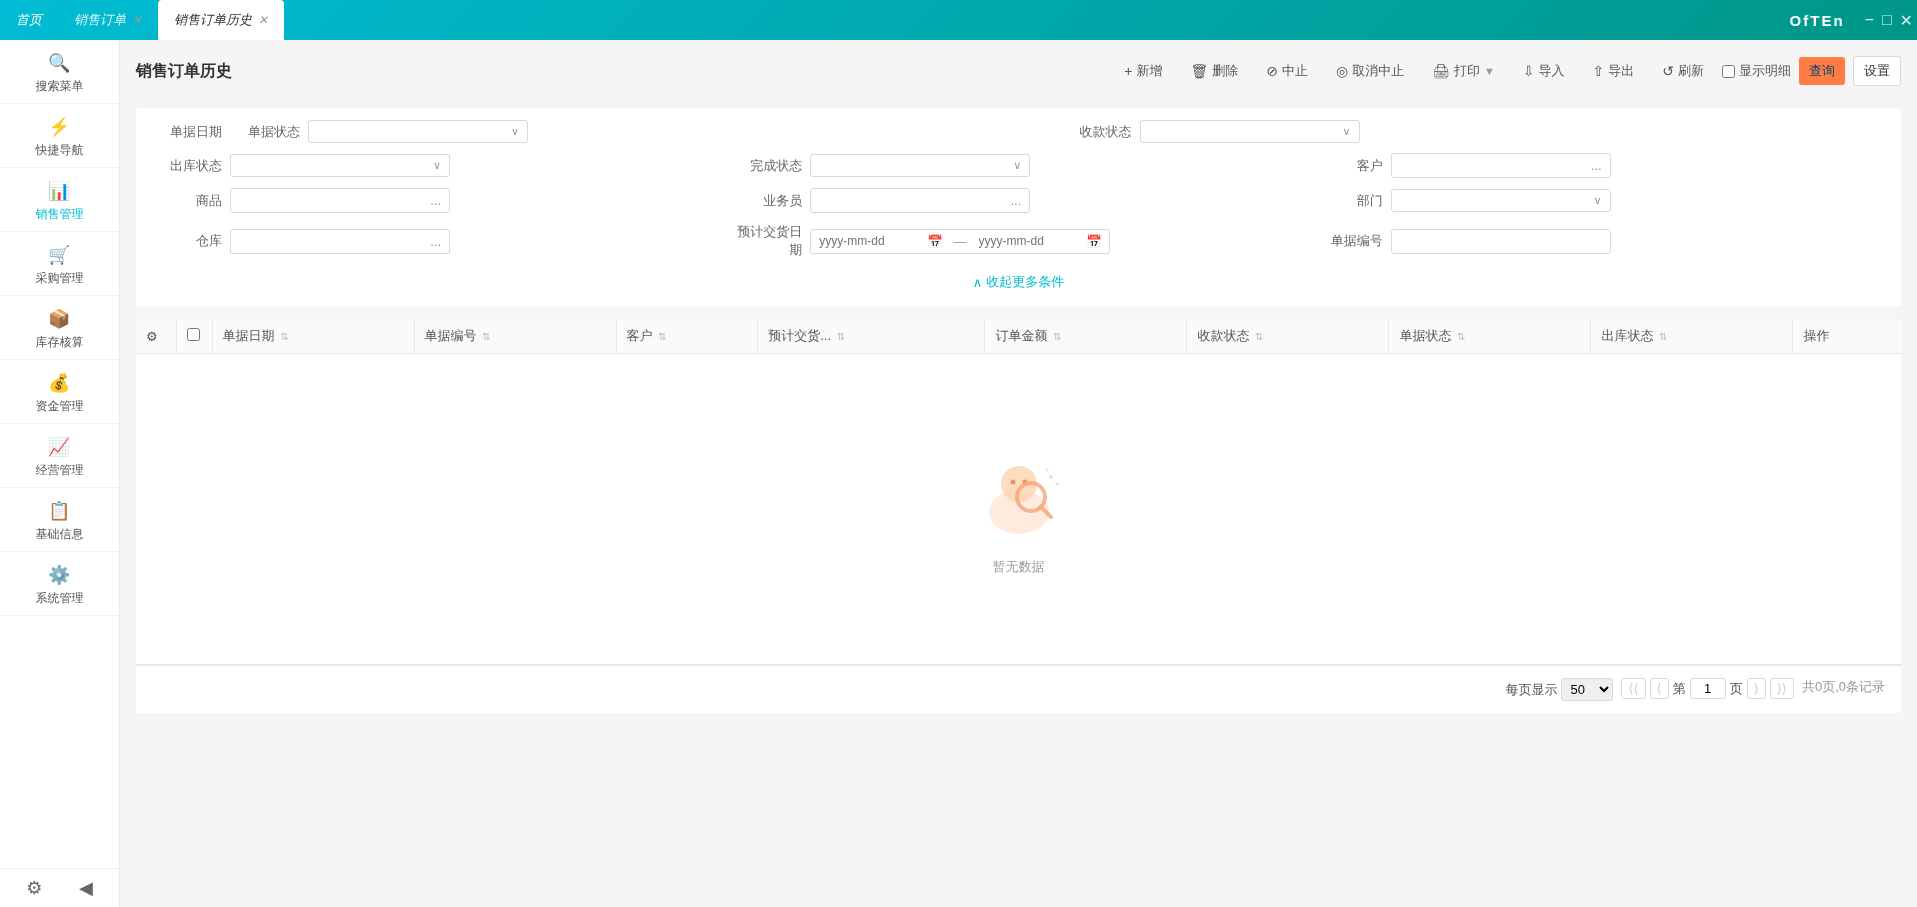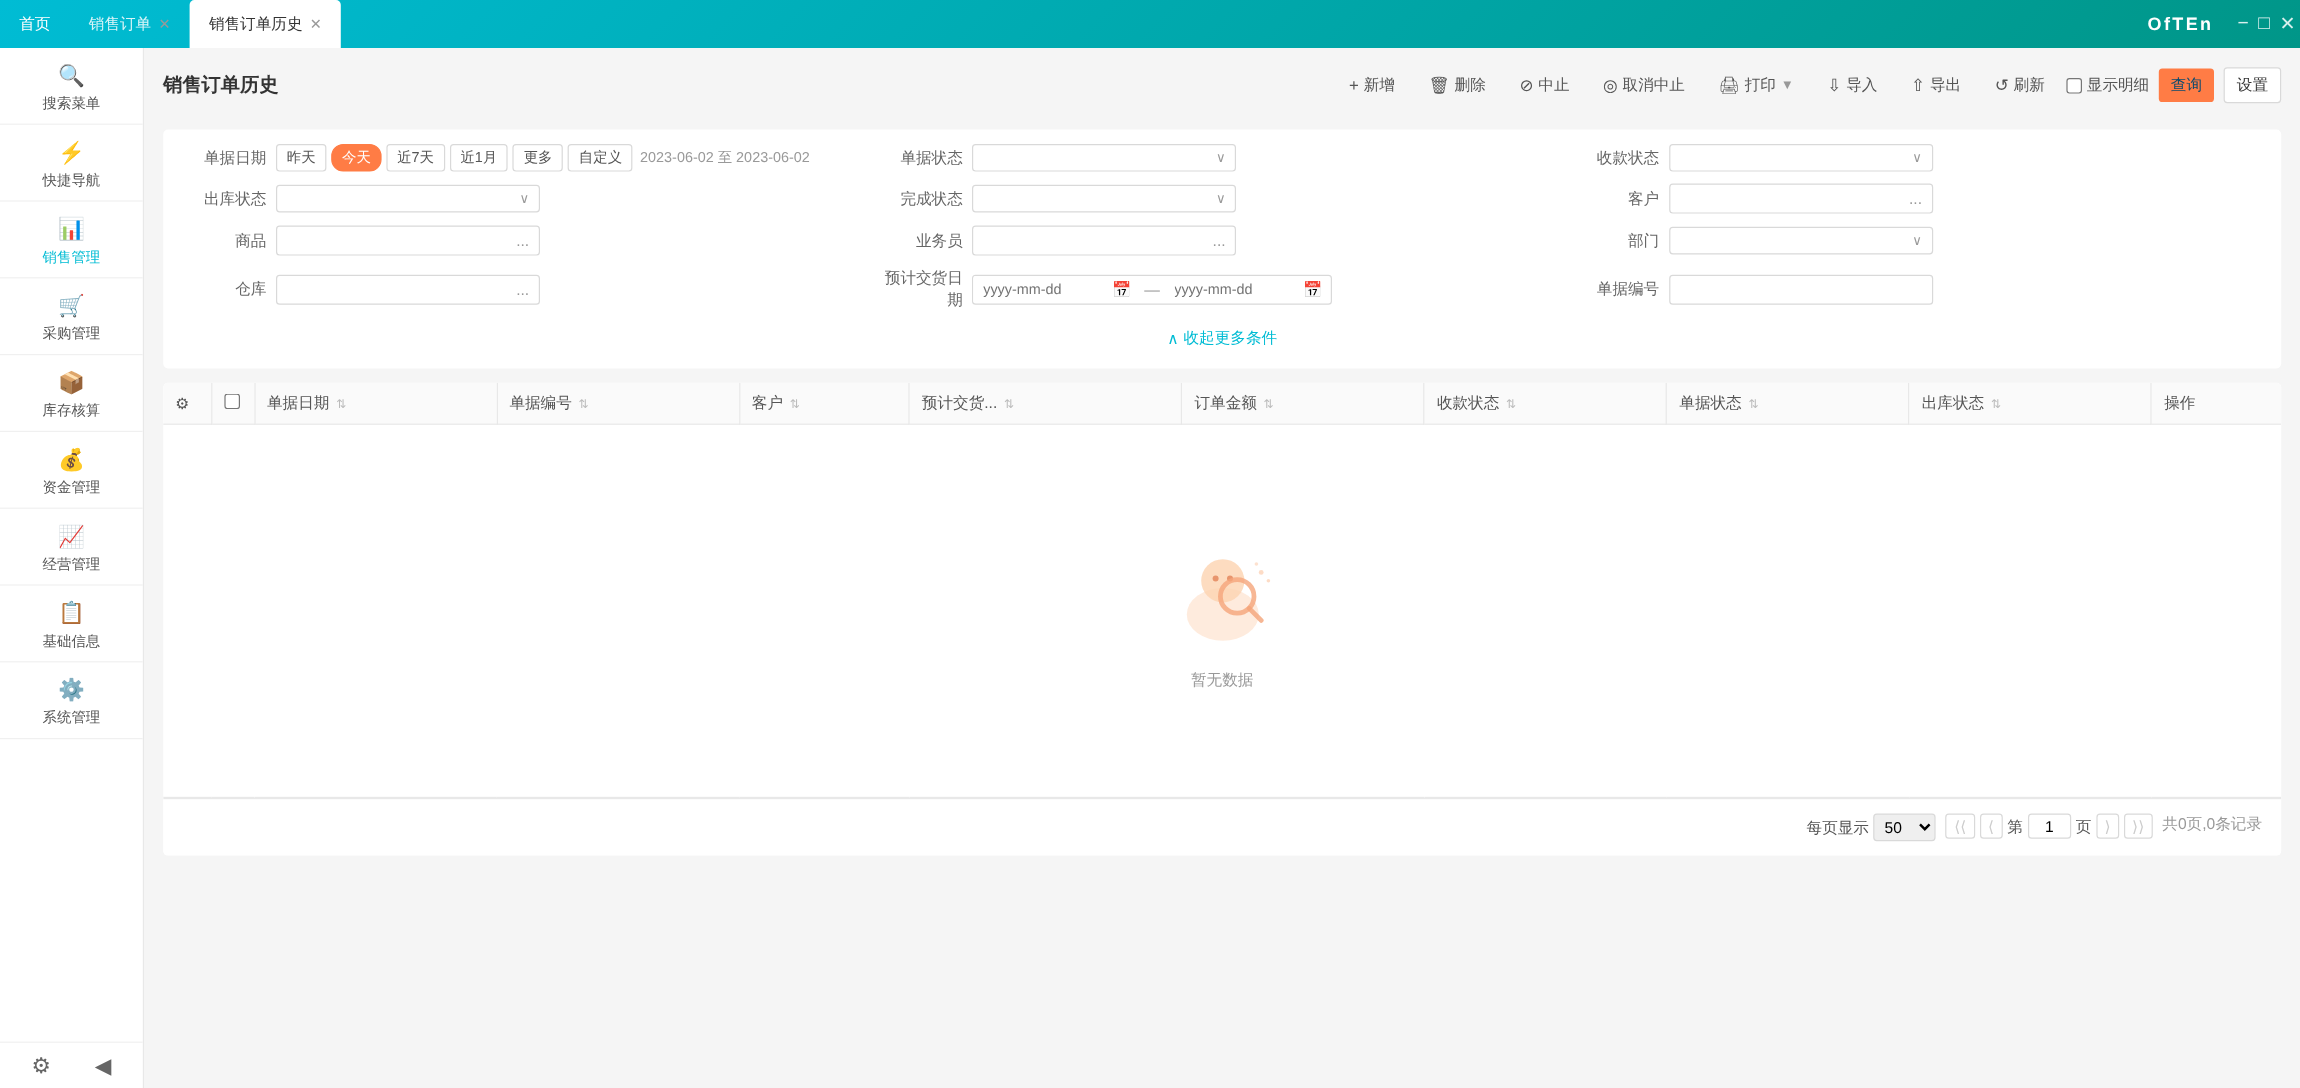--- a/index.html
+++ b/index.html
@@ -12,20 +12,21 @@
       display: flex;
       align-items: center;
       padding: 0 0 0 0;
       position: relative;
     }
     .top-bar-tabs {
       display: flex;
       align-items: flex-end;
       height: 100%;
       flex: 1;
+      font-style: italic;
     }
     .top-tab {
       height: 100%;
       padding: 0 16px;
       display: flex;
       align-items: center;
       cursor: pointer;
       color: rgba(255,255,255,0.85);
       font-size: 13px;
       position: relative;
@@ -507,31 +508,20 @@
         <button class="toolbar-btn secondary">
           <span>设置</span>
         </button>
       </div>
     </div>
 
     <div class="filter-panel">
 
       <div class="filter-row">
         <span class="filter-label">单据日期</span>
-        <div class="filter-control">
-          <div class="date-quick-btns">
-            <button class="date-btn">昨天</button>
-            <button class="date-btn active">今天</button>
-            <button class="date-btn">近7天</button>
-            <button class="date-btn">近1月</button>
-            <button class="date-btn">更多</button>
-            <button class="date-btn">自定义</button>
-          </div>
-          <span class="date-range">2023-06-02 至 2023-06-02</span>
-        </div>
         <span class="filter-label">单据状态</span>
         <div class="filter-control">
           <div class="filter-select" style="min-width:220px;">
             <span style="color:#ccc;"></span>
             <span class="arrow">∨</span>
           </div>
         </div>
         <span class="filter-label">收款状态</span>
         <div class="filter-control">
           <div class="filter-select" style="min-width:220px;">

